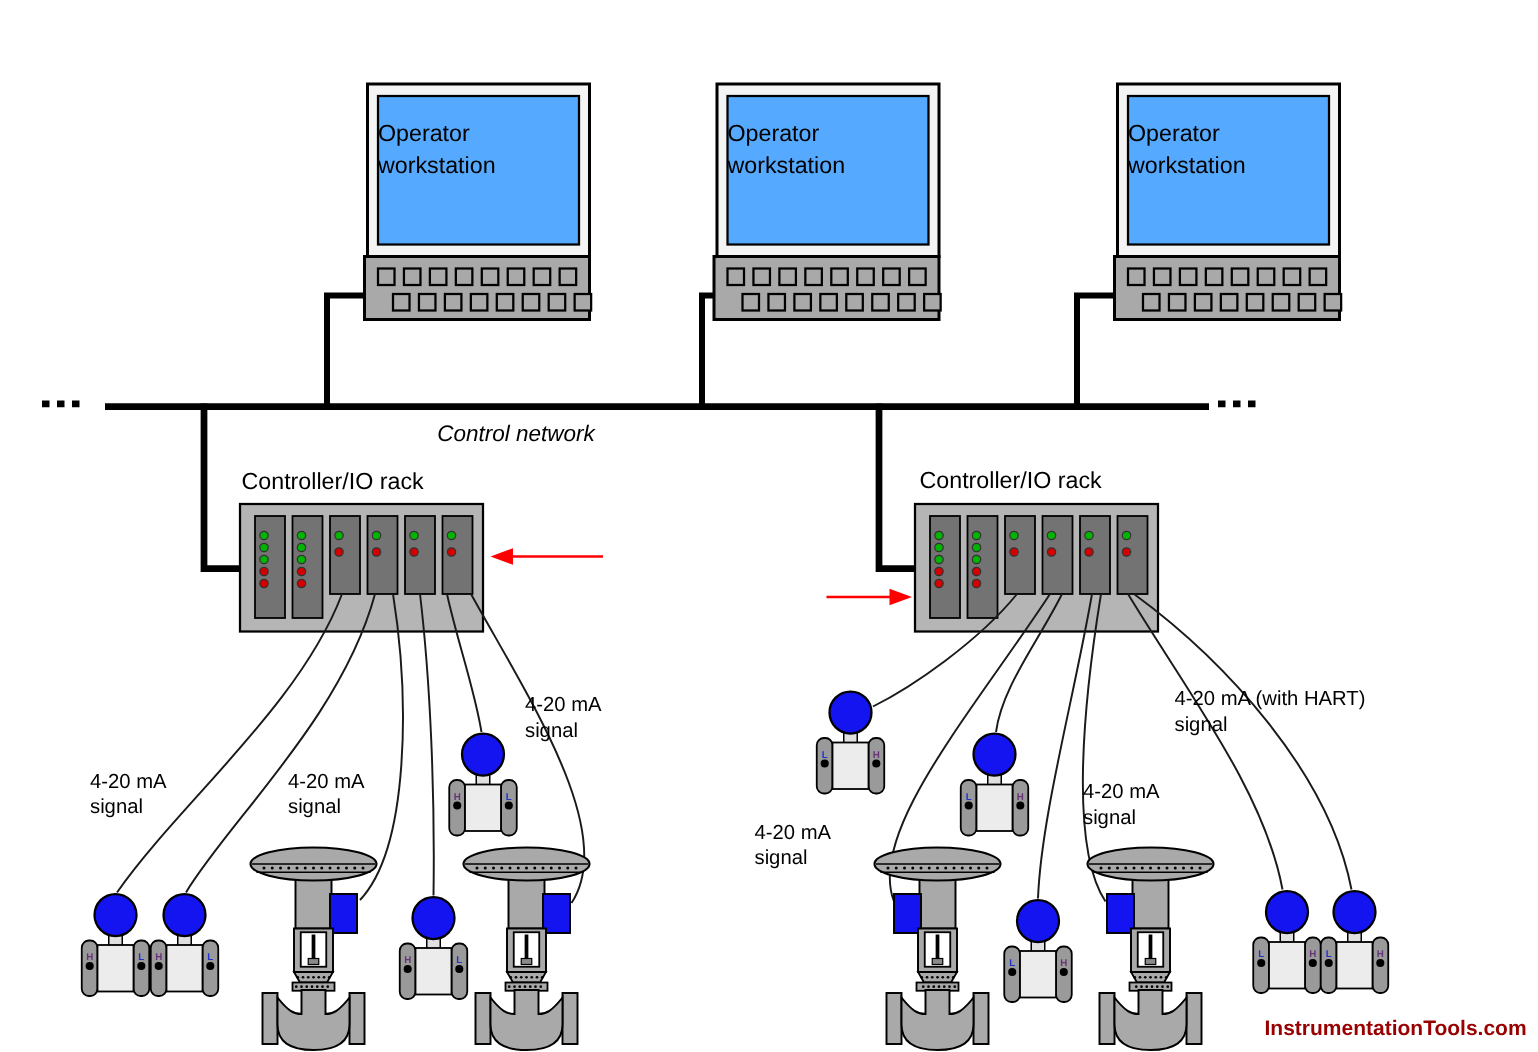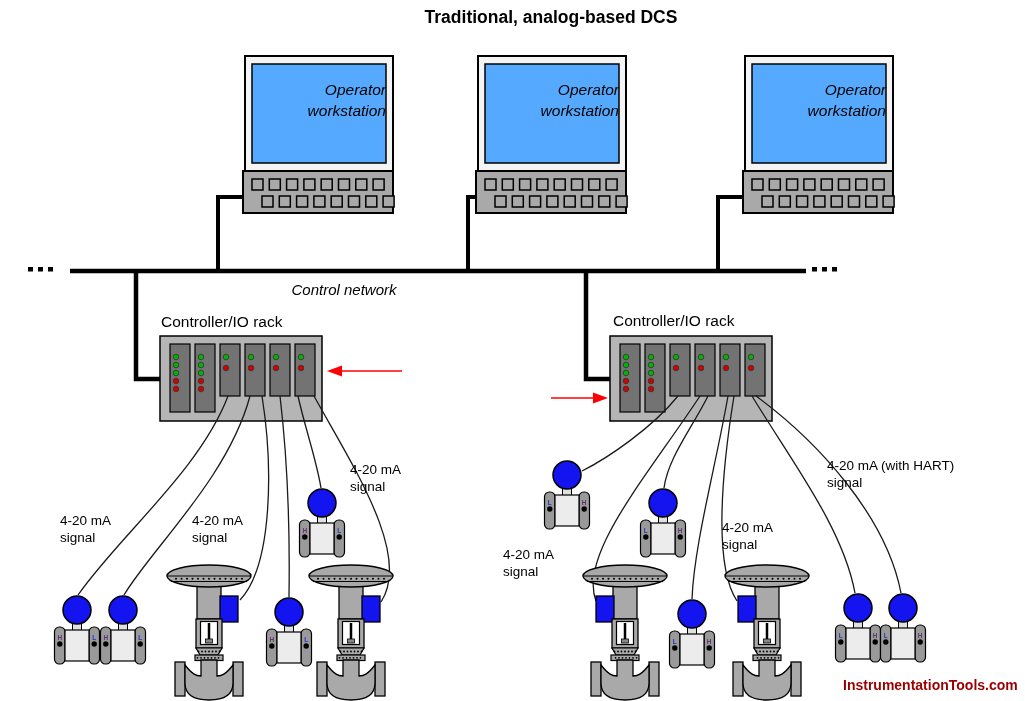--- a/index.html
+++ b/index.html
@@ -1,21 +1,21 @@
 <!DOCTYPE html>
 <html style="--screen-blue: #55aaff; --instrument-blue: #1414f0; --annotation-red: #ff0000; --watermark-red: #990000; --led-green: #00b400; --led-red: #d40000; --port-l-color: #2233cc; --port-h-color: #663377;"><head>
 <meta charset="utf-8">
 <style>
   html,body{margin:0;padding:0;background:#fff;}
   #stage{position:relative;width:1025px;height:701px;background:#ffffff;overflow:hidden;
          font-family:"Liberation Sans",sans-serif;color:#000;}
   #diagram-svg{position:absolute;left:0;top:0;}
   .label{position:absolute;white-space:nowrap;}
   .title{font-size:17.5px;font-weight:bold;text-align:center;white-space:nowrap;}
-  .ws-text{font-size:15.5px;line-height:21px;text-align:right;white-space:normal;font-style:italic;}
+  .ws-text{font-size:15.5px;line-height:21px;text-align:left;white-space:normal;}
   .net-label{font-size:15px;text-align:center;}
   .rack-label{font-size:15.5px;}
   .sig{font-size:13.5px;line-height:17px;white-space:normal;}
   .sig span{display:block;}
   .annotation{color:var(--annotation-red);font-style:italic;font-size:17px;line-height:16.5px;
               text-align:center;white-space:normal;}
   .annotation span{display:block;}
   .watermark{font-size:14px;font-weight:bold;color:var(--watermark-red);text-align:right;}
   .port-label{font-size:6.5px;font-weight:bold;}
   .l-label{fill:var(--port-l-color);}
@@ -251,21 +251,20 @@
   <use href="#sym-monitor" transform="translate(745,56)"></use>
 
   <g stroke="var(--annotation-red)" fill="var(--annotation-red)">
     <line x1="402" y1="371" x2="340" y2="371" stroke-width="1.6"></line>
     <polygon points="327,371 342,365.5 342,376.5" stroke="none"></polygon>
     <line x1="551" y1="398" x2="595" y2="398" stroke-width="1.6"></line>
     <polygon points="608,398 593,392.5 593,403.5" stroke="none"></polygon>
   </g>
 </svg>
 
-<div class="label title" style="left:301px;top:7px;width:500px;">Traditional, analog-based DCS</div>
 
 <div class="label ws-text" style="left:252px;top:79px;width:134px;">Operator workstation</div>
 <div class="label ws-text" style="left:485px;top:79px;width:134px;">Operator workstation</div>
 <div class="label ws-text" style="left:752px;top:79px;width:134px;">Operator workstation</div>
 
 <div class="label net-label" style="left:274px;top:281px;width:140px;font-style:italic;">Control network</div>
 
 <div class="label rack-label" style="left:161px;top:313px;">Controller/IO rack</div>
 <div class="label rack-label" style="left:613px;top:312px;">Controller/IO rack</div>
 
@@ -283,20 +282,20 @@
   <span>signal</span>
 </div>
 <div class="label sig" style="left:503px;top:546px;width:70px;">
   <span>4-20 mA</span>
   <span>signal</span>
 </div>
 <div class="label sig" style="left:722px;top:519px;width:70px;">
   <span>4-20 mA</span>
   <span>signal</span>
 </div>
-<div class="label sig" style="left:827px;top:457px;width:160px;">
+<div class="label sig" style="left:783px;top:457px;width:160px;">
   <span>4-20 mA (with HART)</span>
   <span>signal</span>
 </div>
 
 <div class="label watermark" style="left:843px;top:677px;width:172px;">InstrumentationTools.com</div>
 
 </div>
 
 </body></html>

